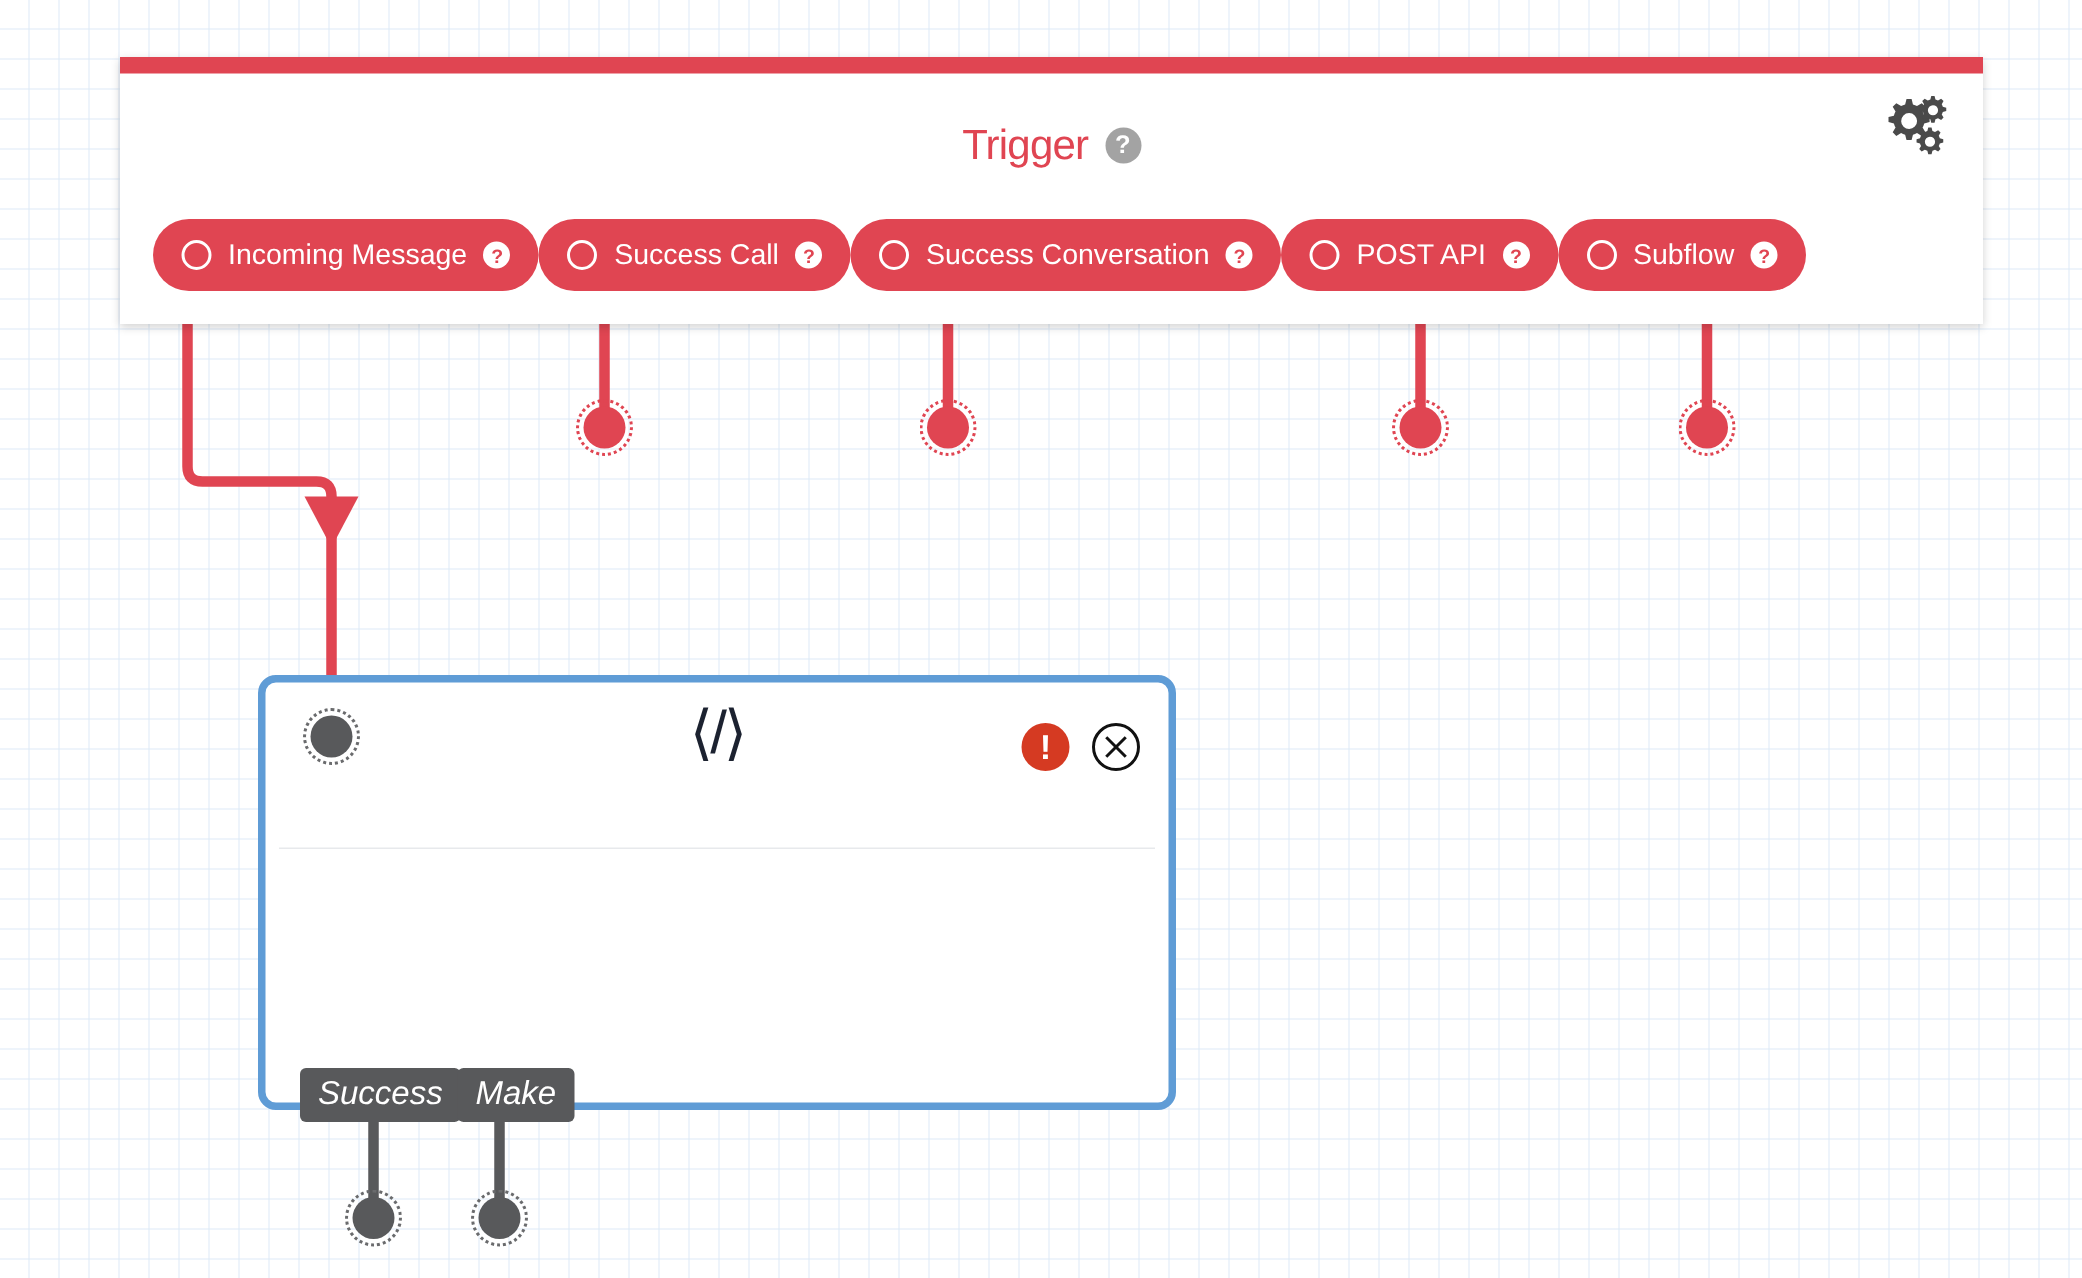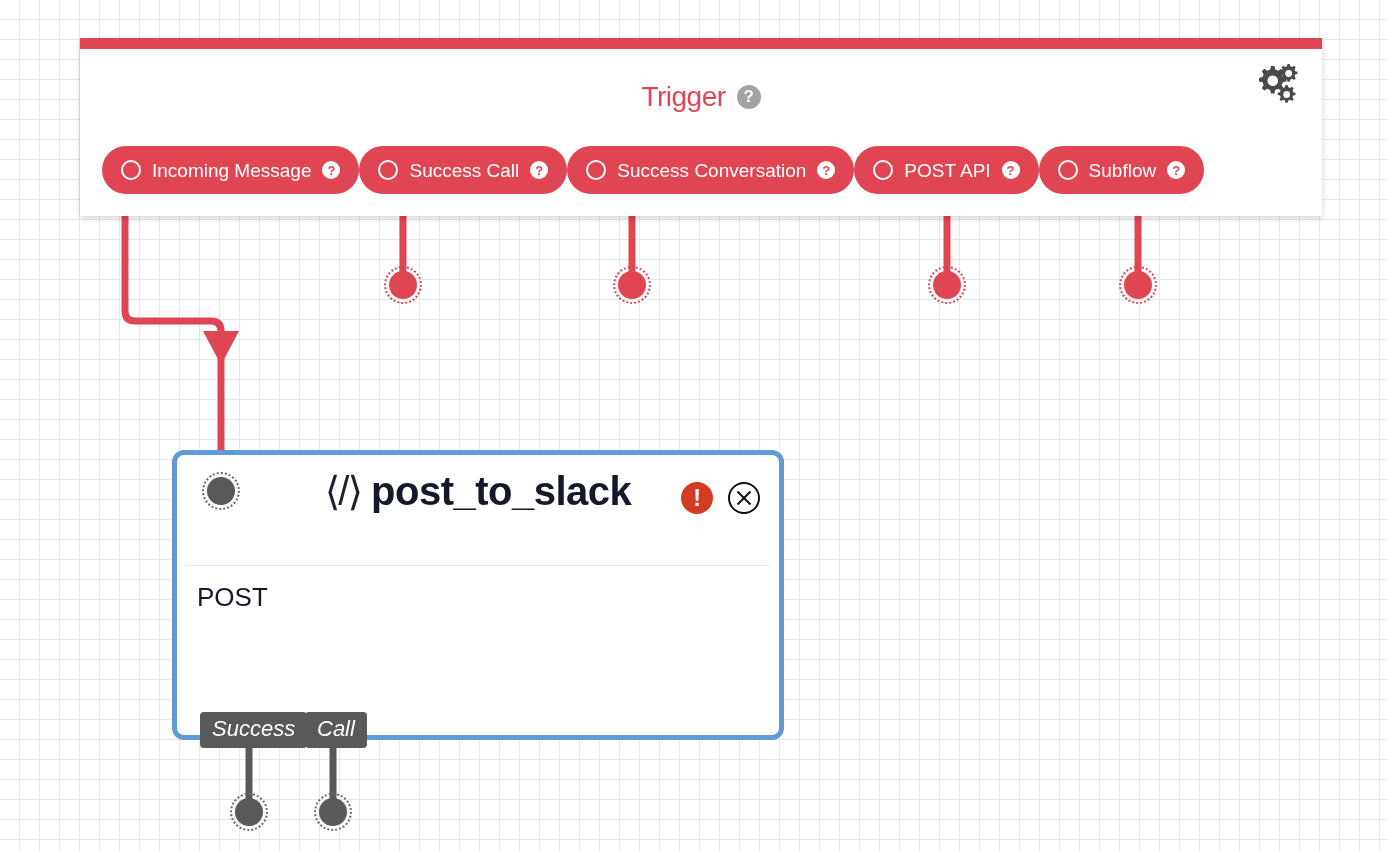--- a/index.html
+++ b/index.html
@@ -341,37 +341,35 @@
 
   <div class="port red" style="left:389px; top:271px;"></div>
   <div class="port red" style="left:618px; top:271px;"></div>
   <div class="port red" style="left:933px; top:271px;"></div>
   <div class="port red" style="left:1124px; top:271px;"></div>
 
   <div id="node-card">
     <div id="node-header">
       <div id="node-title-wrap">
         <span id="node-code-icon">⟨/⟩</span>
-        <span id="node-title">post_to_slack</span>
       </div>
       <div id="node-actions">
         <div id="error-icon">!</div>
         <svg id="close-icon" viewBox="0 0 34 34" xmlns="http://www.w3.org/2000/svg">
           <circle cx="17" cy="17" r="15" fill="none" stroke="#111111" stroke-width="2"></circle>
           <line x1="10.5" y1="10.5" x2="23.5" y2="23.5" stroke="#111111" stroke-width="2"></line>
           <line x1="23.5" y1="10.5" x2="10.5" y2="23.5" stroke="#111111" stroke-width="2"></line>
         </svg>
       </div>
     </div>
 
     <div id="node-divider"></div>
-    <div id="node-body-value">POST</div>
   </div>
 
   <div class="port gray" style="left:207px; top:477px;"></div>
 
   <div class="out-chip" id="chip-success">Success</div>
-  <div class="out-chip" id="chip-fail">Call</div>
+  <div class="out-chip" id="chip-fail">Make</div>
 
   <div class="port gray" style="left:235px; top:798px;"></div>
   <div class="port gray" style="left:319px; top:798px;"></div>
 
 </div>
 
 </body></html>

